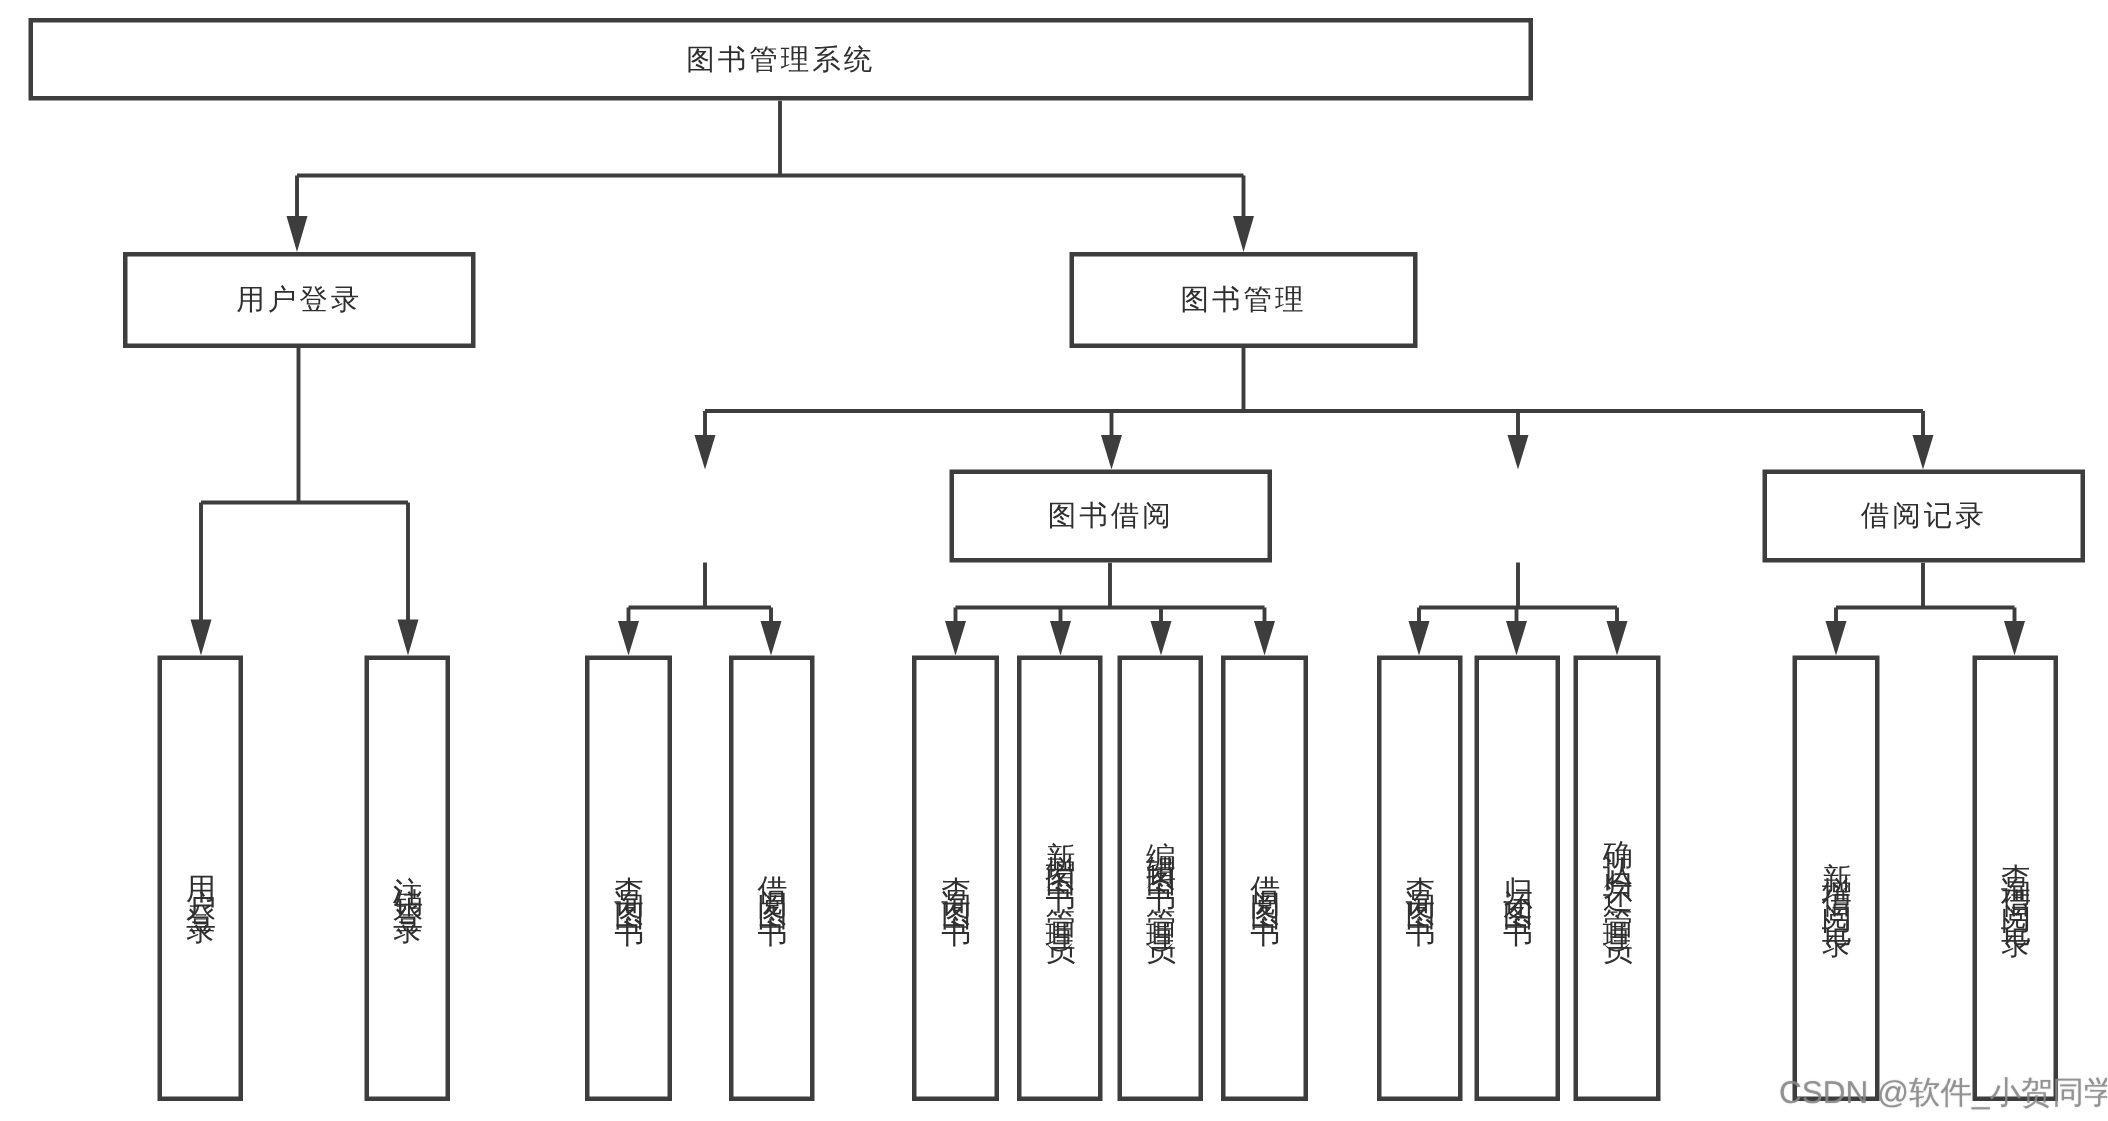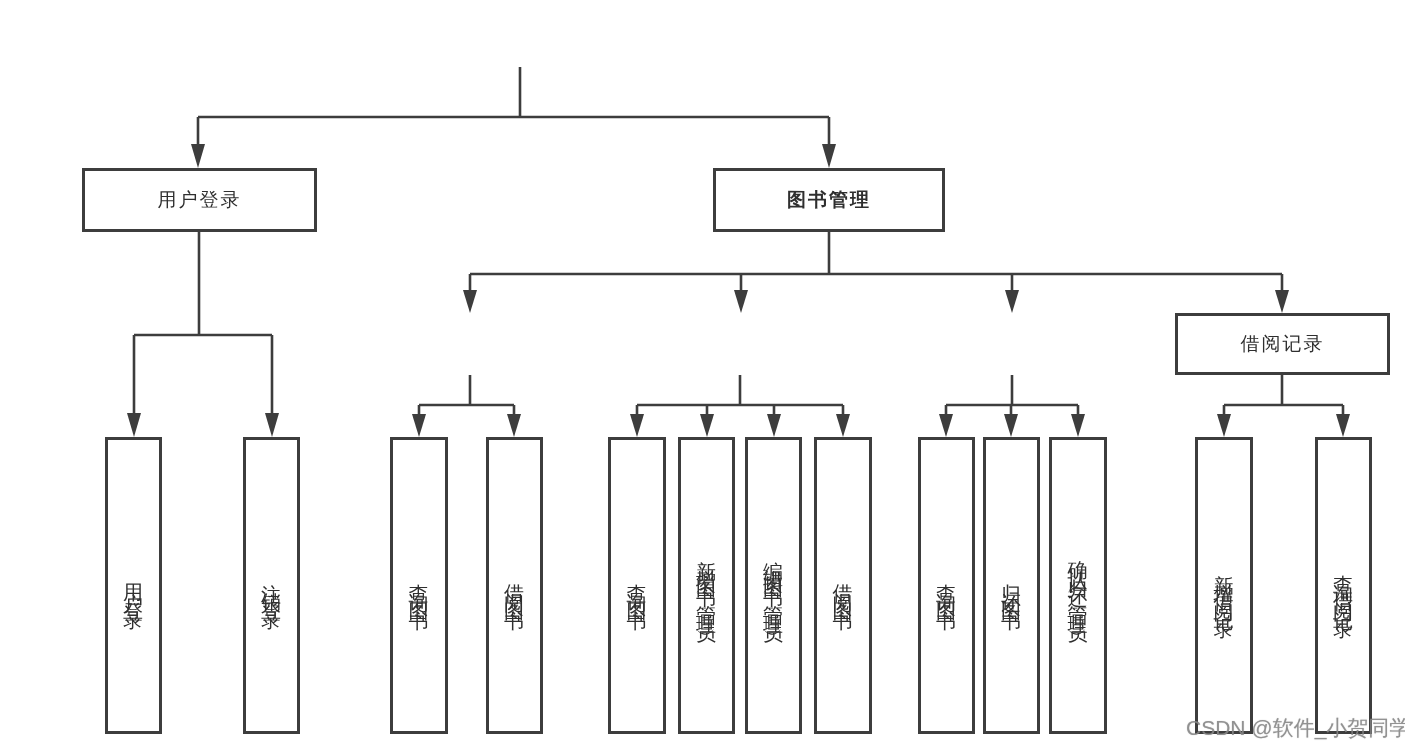--- a/index.html
+++ b/index.html
@@ -26,21 +26,21 @@
     font-size:20px;
     letter-spacing:9px;
     line-height:1;
     color:#2f2f2f;
     white-space:nowrap;
   }
   
   #n-system{left:19px;top:12px;width:1003px;height:55px;font-size:19px;}
   
   #n-userLogin{left:82px;top:168px;width:235px;height:64px;}
-  #n-bookMgmt{left:713px;top:168px;width:232px;height:64px;font-weight:bold;}
+  #n-bookMgmt{left:713px;top:168px;width:232px;height:64px;}
   
   #n-newBooks{left:362px;top:313px;width:215px;height:62px;}
   #n-bookBorrow{left:633px;top:313px;width:215px;height:62px;}
   #n-currentBorrow{left:905px;top:313px;width:214px;height:62px;}
   #n-borrowRecords{left:1175px;top:313px;width:215px;height:62px;align-items:center;}
   
   .leaf{top:437px;height:297px;width:57px;}
   #n-loginLeaf{left:105px;}
   #n-logoutLeaf{left:243px;}
   #n-nbQuery{left:390px;width:58px;}
@@ -134,28 +134,34 @@
 
       <polygon points="939,414 953,414 946,437"></polygon>
       <polygon points="1004,414 1018,414 1011,437"></polygon>
       <polygon points="1071,414 1085,414 1078,437"></polygon>
 
       <polygon points="1217,414 1231,414 1224,437"></polygon>
       <polygon points="1336,414 1350,414 1343,437"></polygon>
     </g>
   </svg>
 
+  <div class="node h-node" id="n-system">
+    <span>图书管理系统</span>
+  </div>
 
   <div class="node h-node" id="n-userLogin">
     <span>用户登录</span>
   </div>
   <div class="node h-node" id="n-bookMgmt">
     <span>图书管理</span>
   </div>
 
+  <div class="node h-node" id="n-bookBorrow">
+    <span>图书借阅</span>
+  </div>
   <div class="node h-node" id="n-borrowRecords">
     <span>借阅记录</span>
   </div>
 
   <div class="node v-node leaf" id="n-loginLeaf">
     <span>用户登录</span>
   </div>
   <div class="node v-node leaf" id="n-logoutLeaf">
     <span>注销登录</span>
   </div>

